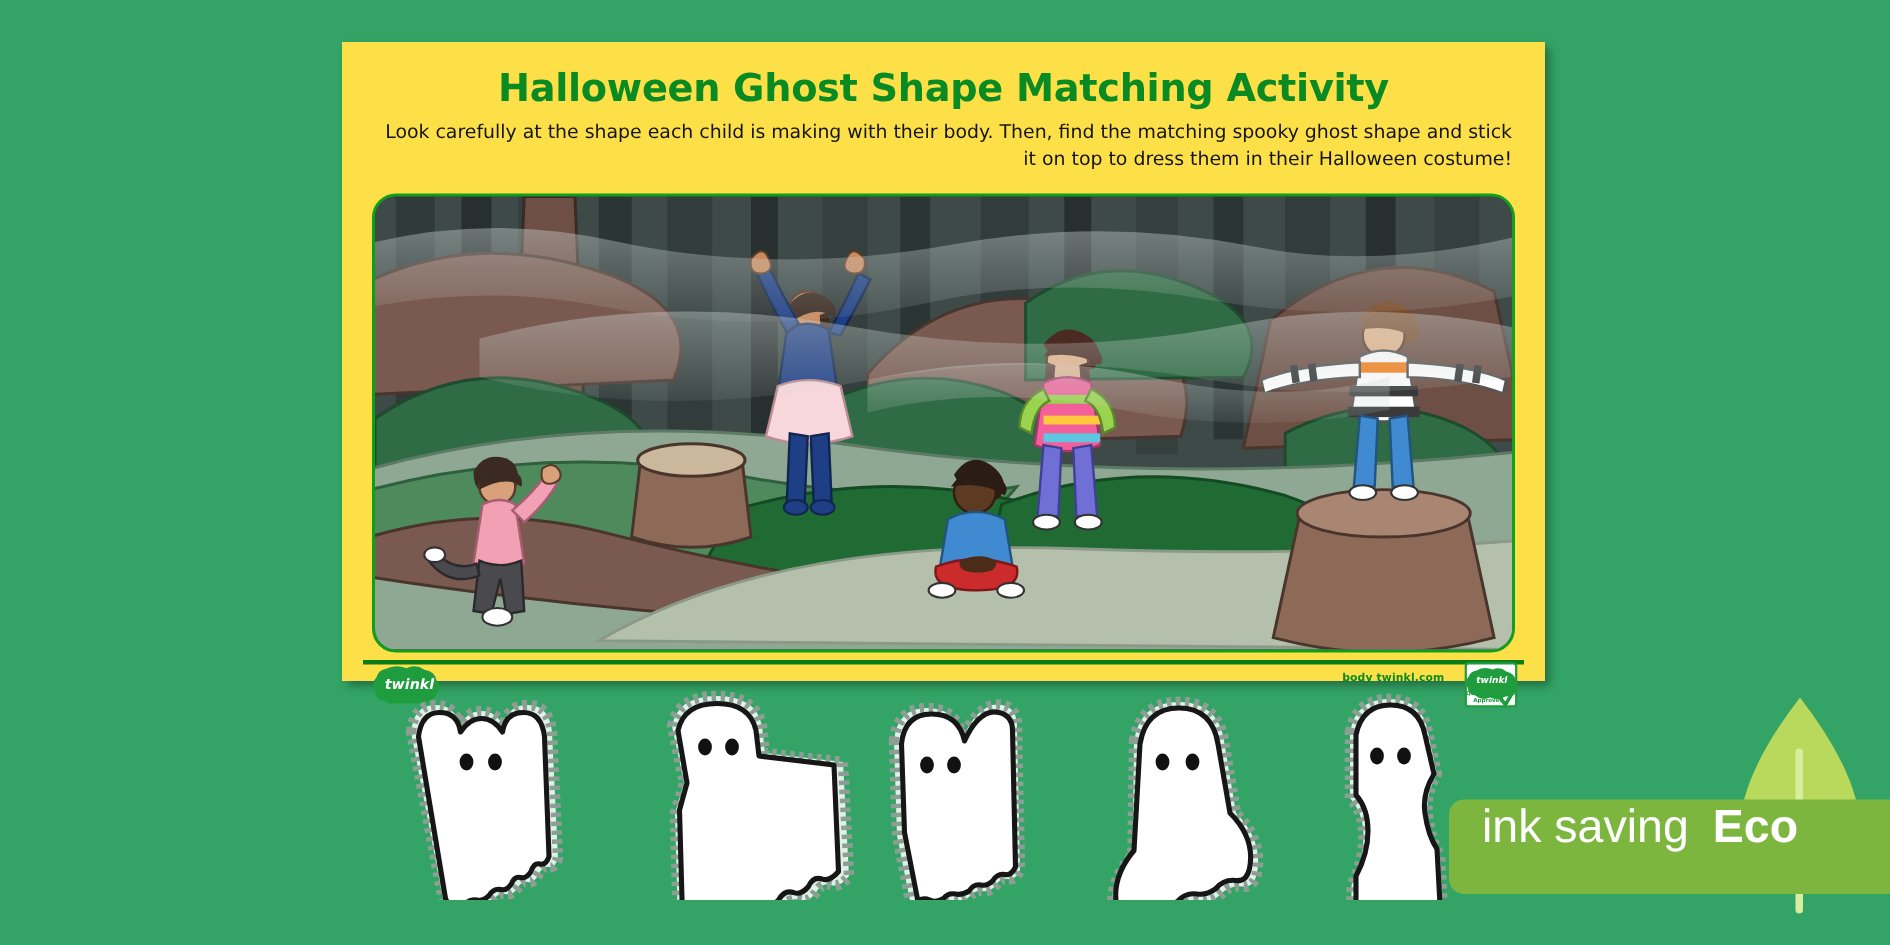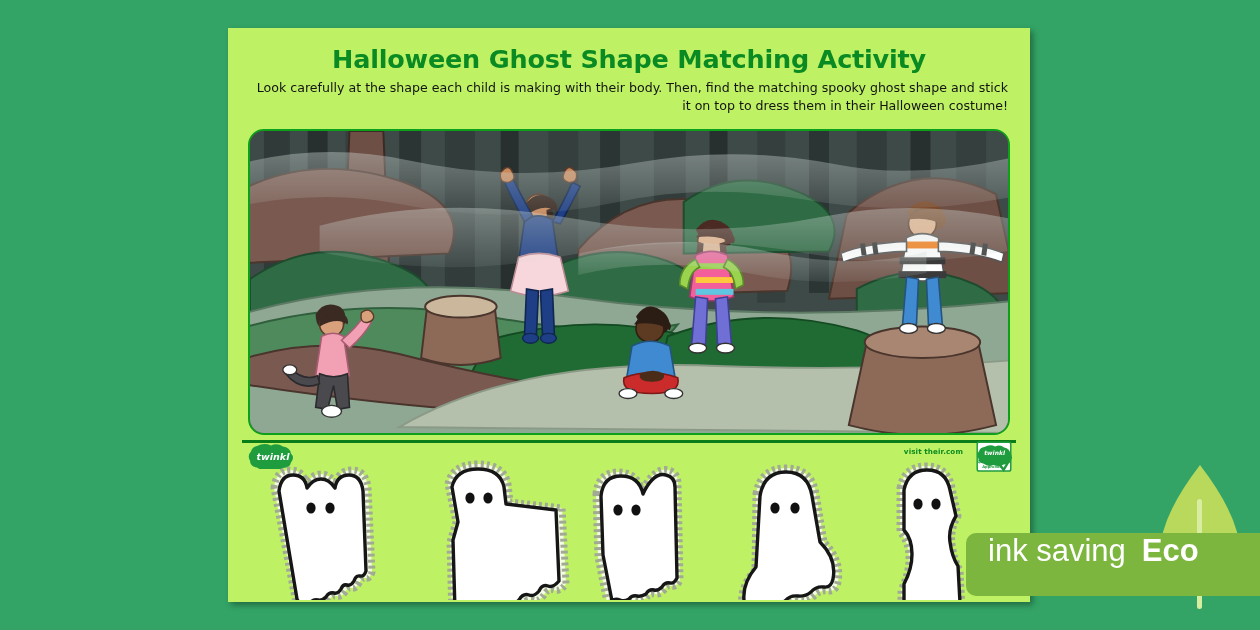--- a/index.html
+++ b/index.html
@@ -7,22 +7,22 @@
     width: 1260px; height: 630px;
     overflow: hidden;
     font-family: "Liberation Sans", sans-serif;
   }
   body { background: #33a465; position: relative; }
 
   
   #page {
     position: absolute;
     left: 228px; top: 28px;
-    width: 802px; height: 574px;
-    background: #bef264;
+    width: 802px; height: 426px;
+    background: #fde047;
     box-shadow: 3px 3px 6px rgba(0,0,0,0.35);
   }
 
   
   #title {
     text-align: center;
     color: #0a8a22;
     font-size: 25.5px;
     font-weight: bold;
     letter-spacing: -0.2px;
@@ -268,21 +268,21 @@
 
   <div id="divider"></div>
 
   <div id="twinkl-logo-tl">
     <svg viewBox="0 0 100 52">
       <path d="M18 6 q14 -7 28 -1 q12 -6 24 2 q14 2 16 14 q8 8 0 18 q-2 10 -16 11 q-12 8 -26 2 q-14 6 -26 -3 q-14 -2 -14 -14 q-6 -10 2 -18 q2 -9 12 -11 Z" fill="#1f9d3e"></path>
       <text x="50" y="33" text-anchor="middle" font-family="DejaVu Sans, sans-serif" font-size="19" font-weight="bold" font-style="italic" fill="#ffffff">twinkl</text>
     </svg>
   </div>
 
-  <div id="visit-link">visit their.com</div>
+  <div id="visit-link">body twinkl.com</div>
 
   <div id="quality-badge">
     <svg viewBox="0 0 60 54">
       <rect x="2" y="2" width="56" height="48" rx="3" fill="#ffffff" stroke="#1f9d3e" stroke-width="2.5"></rect>
       <path d="M14 10 q9 -5 18 -1 q8 -4 15 2 q9 2 10 9 q5 6 0 12 q-2 7 -11 7 q-8 5 -17 1 q-9 4 -16 -2 q-9 -2 -9 -9 q-4 -7 1 -12 q2 -6 9 -7 Z" fill="#1f9d3e"></path>
       <text x="31" y="24" text-anchor="middle" font-family="DejaVu Sans, sans-serif" font-size="10" font-weight="bold" font-style="italic" fill="#ffffff">twinkl</text>
       <text x="30" y="37" text-anchor="middle" font-family="DejaVu Sans, sans-serif" font-size="6.2" font-weight="bold" fill="#1f9d3e">Quality Assured</text>
       <text x="27" y="45" text-anchor="middle" font-family="DejaVu Sans, sans-serif" font-size="6.2" font-weight="bold" fill="#1f9d3e">Approved</text>
       <path d="M40 40 l6 8 l12 -20" fill="none" stroke="#1f9d3e" stroke-width="4" stroke-linecap="round"></path>
     </svg>

